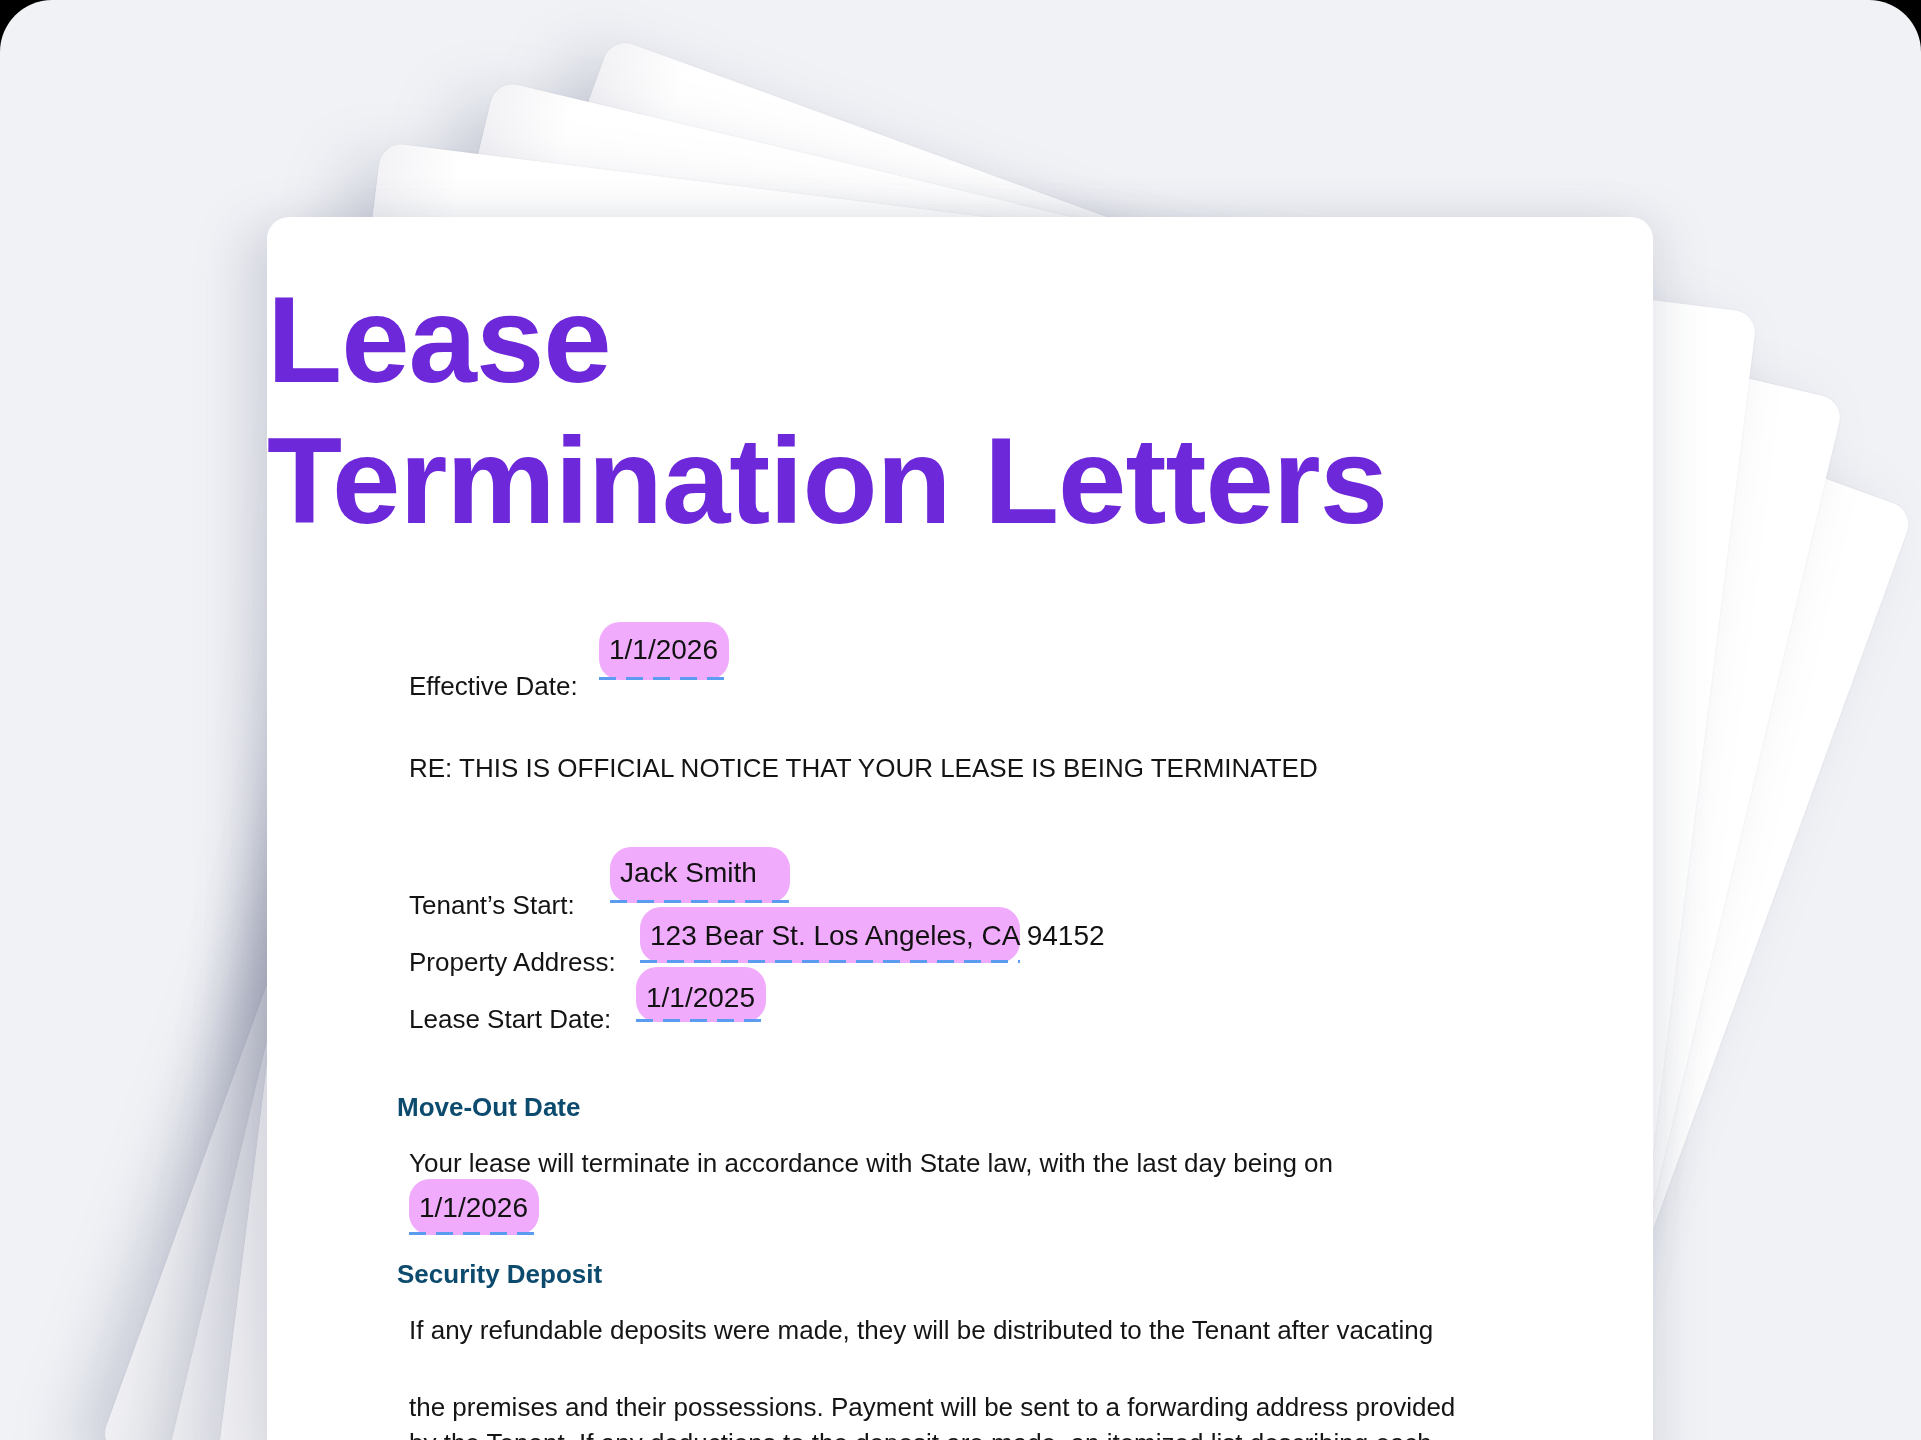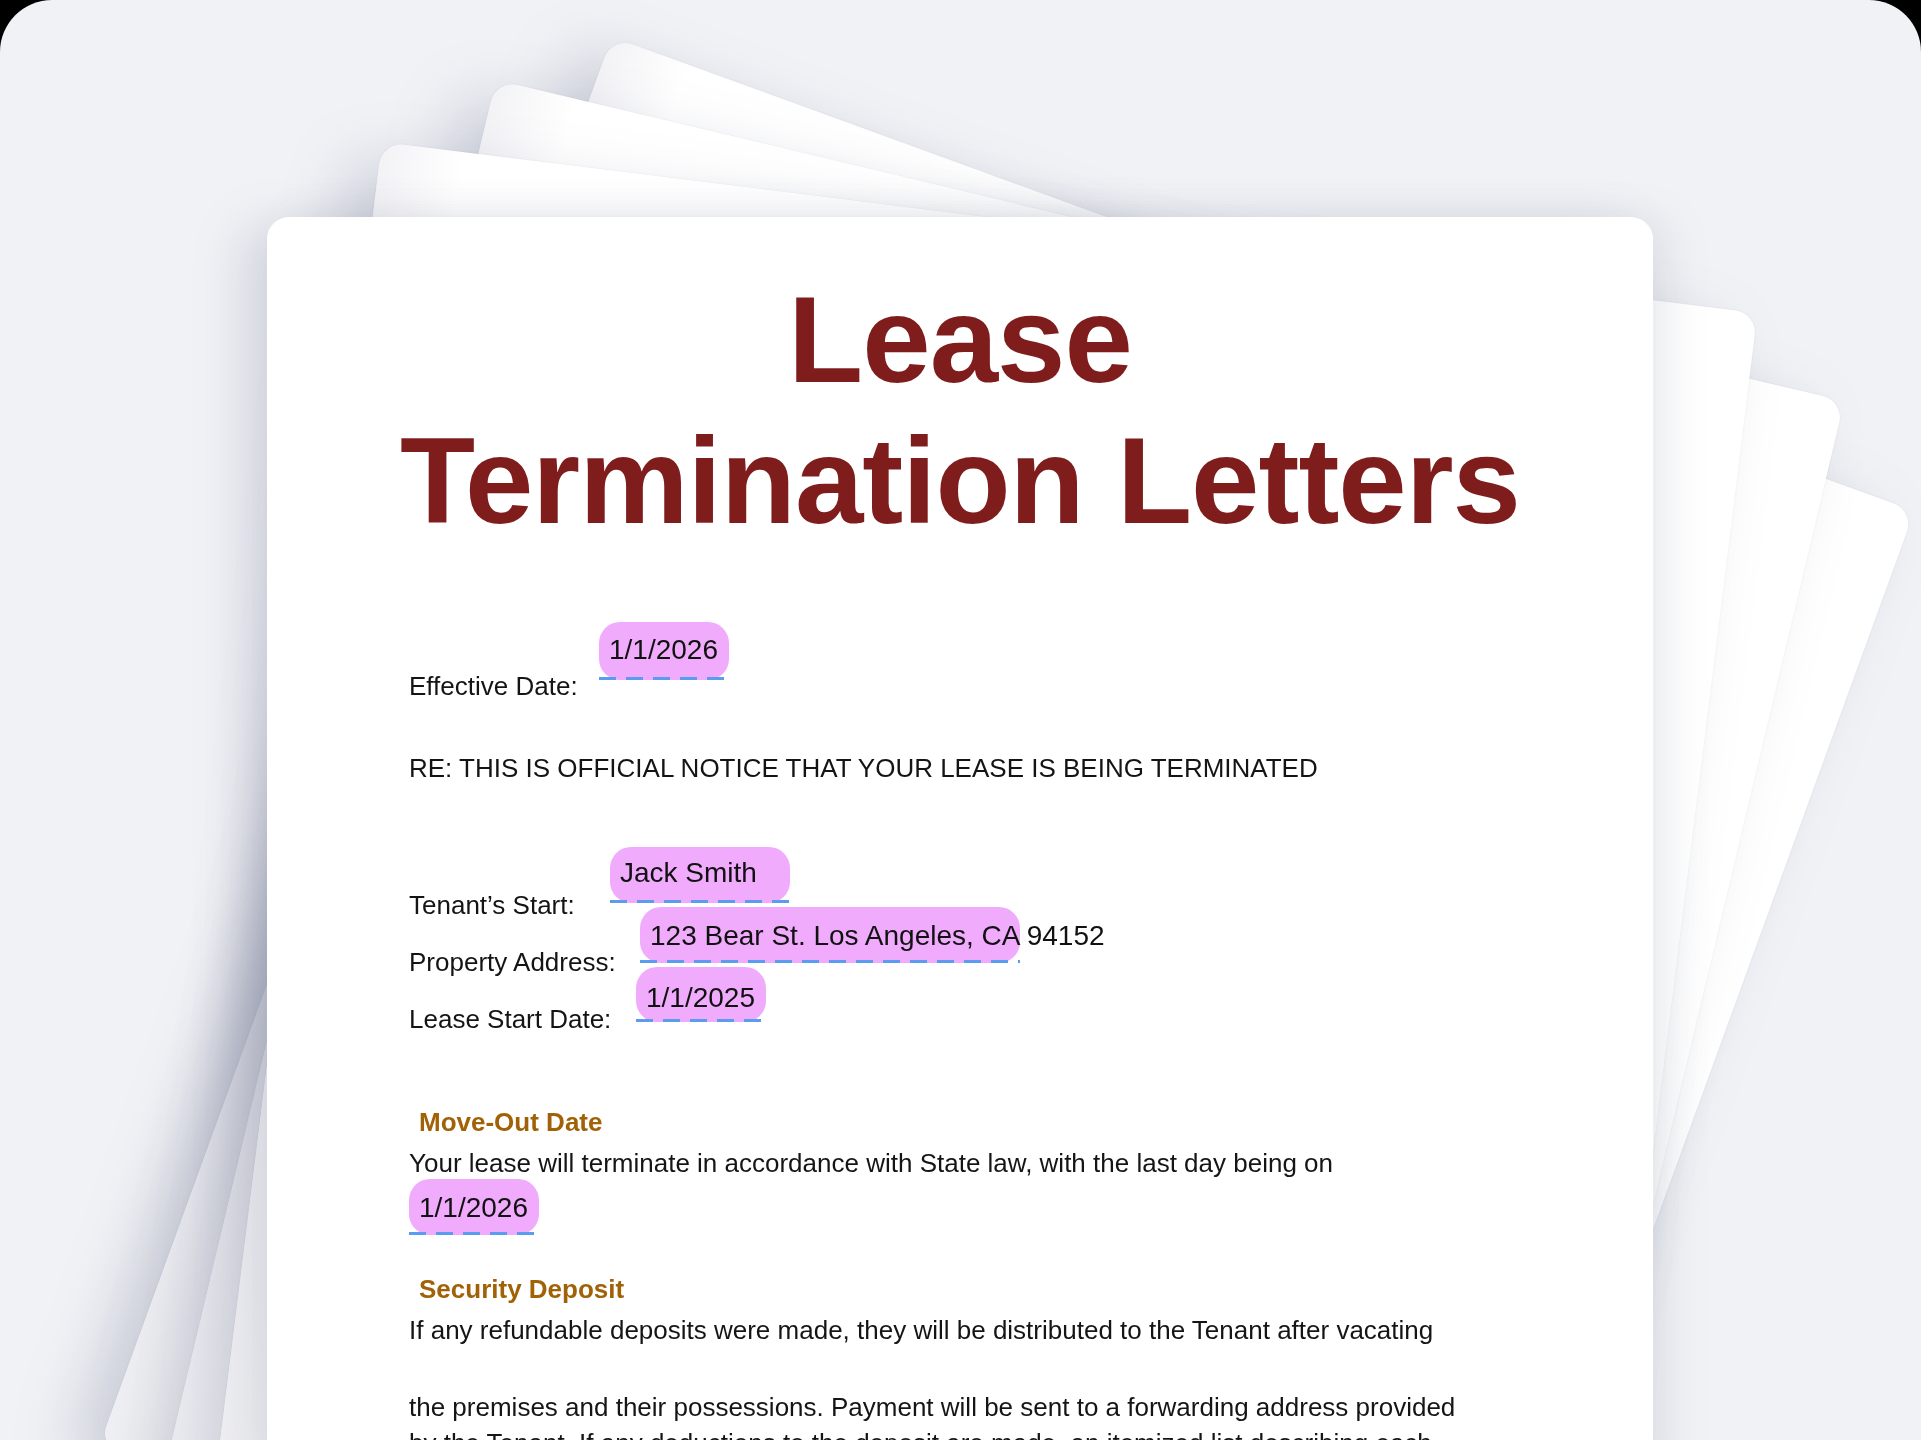--- a/index.html
+++ b/index.html
@@ -20,40 +20,40 @@
     .sheet.s1 { left: 382px; top: 142px; transform: rotate(7.1deg);
       background: linear-gradient(90deg, #f3f3f6 0%, #ffffff 6%, #ffffff 100%); }
     .card {
       position: absolute; left: 267px; top: 217px; width: 1386px; height: 1260px;
       background: #ffffff; border-radius: 22px;
       box-shadow: -24px 10px 50px rgba(110,114,140,0.22), 20px 0 40px rgba(110,114,140,0.10);
       font-family: "Liberation Sans", sans-serif; color: #111111;
     }
     .title {
       position: absolute; left: 0; right: 0; top: 52px; margin: 0;
-      text-align: center; font-weight: 700; font-size: 123px; line-height: 141px;
-      letter-spacing: -1px; color: #7f1d1d;
+      text-align: left; font-weight: 700; font-size: 123px; line-height: 141px;
+      letter-spacing: -1px; color: #6d28d9;
     }
     .title span { display: block; }
     .row {
       position: absolute; left: 142px; font-size: 26px; color: #141414; white-space: nowrap;
     }
     .label { display: inline-block; margin-top: 24px; }
     .field {
       position: absolute; background: #f0abfc; color: #111;
       font-size: 28px; white-space: nowrap; box-sizing: border-box;
       padding: 0 6px;
       border-radius: 21px;
     }
     .field .dash {
       position: absolute; left: 0; right: 0; bottom: 0; height: 3px;
       background: repeating-linear-gradient(90deg, #5b9cf0 0 17px, transparent 17px 27px);
     }
     .field .val { position: absolute; left: 10px; }
-    .heading { position: absolute; left: 152px; font-size: 26px; font-weight: 700; color: #a16207; margin-top: 15px; }
+    .heading { position: absolute; left: 130px; font-size: 26px; font-weight: 700; color: #0c4a6e; }
     .para { position: absolute; left: 142px; font-size: 26px; color: #151515; white-space: nowrap; }
   </style>
 </head>
 <body>
 
 <div class="frame">
   <div class="sheet s3"></div>
   <div class="sheet s2"></div>
   <div class="sheet s1"></div>
 

